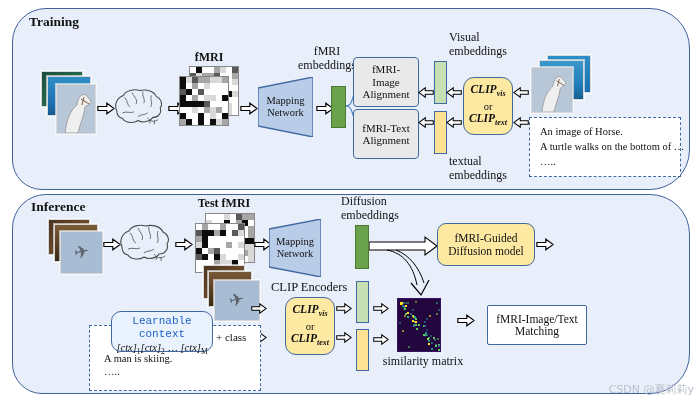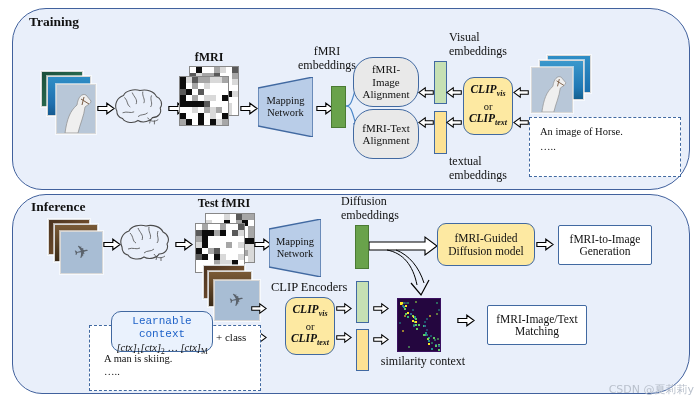--- a/index.html
+++ b/index.html
@@ -11,21 +11,21 @@
   .lbl{position:absolute;font-size:12px;line-height:13.5px;white-space:nowrap;}
   .lbl.center{text-align:center;}
   .lbl.bold{font-weight:700;}
   .bar{position:absolute;border:1px solid var(--box-border);}
   .bar.green-dark{background:var(--bar-green-dark);border-color:#4a7a33;}
   .bar.green-light{background:var(--bar-green-light);}
   .bar.yellow{background:var(--bar-yellow);}
   .rbox{position:absolute;border:1.4px solid var(--box-border);display:flex;flex-direction:column;
         align-items:center;justify-content:center;text-align:center;}
   .rbox .ln{font-size:11px;line-height:12.5px;}
-  .gray{background:var(--alignment-fill);border-radius:20px;text-align:center;}
+  .gray{background:var(--alignment-fill);border-radius:4px;text-align:center;}
   .yellowbox{background:var(--clip-fill);border-radius:11px;}
   .whitebox{background:var(--white-box-fill);border-radius:2px;}
   .clipline{font-weight:bold;font-style:italic;font-size:11.5px;line-height:13px;}
   .clipline sub{font-size:8px;font-weight:bold;}
   .orline{font-size:10.5px;line-height:11px;}
   .arrspan{position:absolute;width:18px;height:13px;}
   .arr polygon{fill:#fff;stroke:#000;stroke-width:1.4;}
   .thin path{fill:none;stroke:var(--curve-arrow-blue);stroke-width:1.2;}
   .thin polygon{fill:var(--curve-arrow-blue);stroke:none;}
   .trap{position:absolute;}
@@ -322,20 +322,21 @@
       <div class="photo" style="left:0;top:12px;width:40px;height:44px;background:#b8c7d8;">
         <svg width="40" height="44" viewBox="0 0 38 48">
           <path d="M8,48 C10,34 13,26 20,20 C21,12 25,8 29,10 L34,16 C34,19 30,20 28,22 C27,31 23,39 21,48 Z" fill="#efefef" stroke="#8a8a8a" stroke-width="0.7"></path>
           <path d="M24,14 L32,19 M27,12 L25,20" stroke="#7a5c44" stroke-width="1" fill="none"></path>
         </svg>
       </div>
     </div>
 
     <div class="dashedbox" style="left:516px;top:108px;width:152px;height:60px;padding:6px 0 0 10px;box-sizing:border-box;">
       <div class="cap">An image of Horse.</div>
+      <div class="cap">A turtle walks on the bottom of …</div>
       <div class="cap">…..</div>
     </div>
 
   </div>
 
   <div class="panel" style="top:194px;height:198px;">
     <div class="panel-title" style="left:18px;top:4px;">Inference</div>
 
     <div class="stack" style="left:35px;top:24px;width:54px;height:54px;">
       <div class="photo" style="left:0;top:0;width:40px;height:34px;background:linear-gradient(135deg,#4a3320,#6e4c2c 60%,#2e1f10);"></div>
@@ -530,24 +531,20 @@
     <div class="rbox yellowbox" style="left:424px;top:28px;width:96px;height:41px;border-radius:9px;">
       <span class="ln" style="font-size:11.5px;">fMRI-Guided</span>
       <span class="ln" style="font-size:11.5px;">Diffusion model</span>
     </div>
 
     <span class="arrspan" style="left:523px;top:42px;">
       <svg class="arr" width="18" height="13" viewBox="0 0 22 16">
           <polygon points="1,5.5 12,5.5 12,1.5 21,8 12,14.5 12,10.5 1,10.5"></polygon>
         </svg></span>
 
-    <div class="rbox whitebox" style="left:545px;top:30px;width:92px;height:38px;">
-      <span class="ln" style="font-size:11.5px;">fMRI-to-Image</span>
-      <span class="ln" style="font-size:11.5px;">Generation</span>
-    </div>
 
     <div class="stack" style="left:190px;top:70px;width:56px;height:56px;">
       <div class="photo" style="left:0;top:0;width:40px;height:32px;background:linear-gradient(135deg,#4a3320,#6e4c2c 60%,#2e1f10);"></div>
       <div class="photo" style="left:5px;top:6px;width:42px;height:34px;background:linear-gradient(180deg,#7a5a36,#3a2a18);"></div>
       <div class="photo" style="left:11px;top:15px;width:44px;height:39px;background:#a8bdd4;text-align:center;">
         <span style="display:inline-block;font-family:'DejaVu Sans',sans-serif;font-size:18px;color:#5a626b;transform:rotate(-12deg);line-height:38px;">✈</span>
       </div>
     </div>
 
     <div class="lbl" style="left:258px;top:86px;font-size:12.5px;">CLIP  Encoders</div>
@@ -645,21 +642,21 @@
         <span style="left: 15.4781px; top: 24.7222px; opacity: 0.55; background: rgb(53, 183, 121);"></span>
         <span style="left: 2.65384px; top: 3.95774px; opacity: 0.55; background: rgb(253, 231, 37);"></span>
         <span style="left: 13.7852px; top: 10.0067px; opacity: 0.55; background: rgb(33, 145, 140);"></span>
         <span style="left: 5.01708px; top: 2.60904px; opacity: 0.55; background: rgb(53, 183, 121);"></span>
         <span style="left: 33.431px; top: 43.4731px; opacity: 0.55; background: rgb(53, 183, 121);"></span>
         <span style="left: 30.7261px; top: 15.9112px; opacity: 0.55; background: rgb(253, 231, 37);"></span>
         <span style="left: 36.3272px; top: 39.8376px; opacity: 0.55; background: rgb(53, 183, 121);"></span>
         <span style="left: 39.7339px; top: 10.2744px; opacity: 0.55; background: rgb(33, 145, 140);"></span>
         <span style="left: 17.1025px; top: 1.66054px; opacity: 0.55; background: rgb(144, 215, 67);"></span>
       </div>
-    <div class="lbl center" style="left:360px;top:160px;width:100px;">similarity context</div>
+    <div class="lbl center" style="left:360px;top:160px;width:100px;">similarity matrix</div>
 
     <span class="arrspan" style="left:444px;top:118px;">
       <svg class="arr" width="18" height="13" viewBox="0 0 22 16">
           <polygon points="1,5.5 12,5.5 12,1.5 21,8 12,14.5 12,10.5 1,10.5"></polygon>
         </svg></span>
 
     <div class="rbox whitebox" style="left:474px;top:110px;width:98px;height:38px;">
       <span class="ln" style="font-size:11.5px;">fMRI-Image/Text</span>
       <span class="ln" style="font-size:11.5px;">Matching</span>
     </div>

